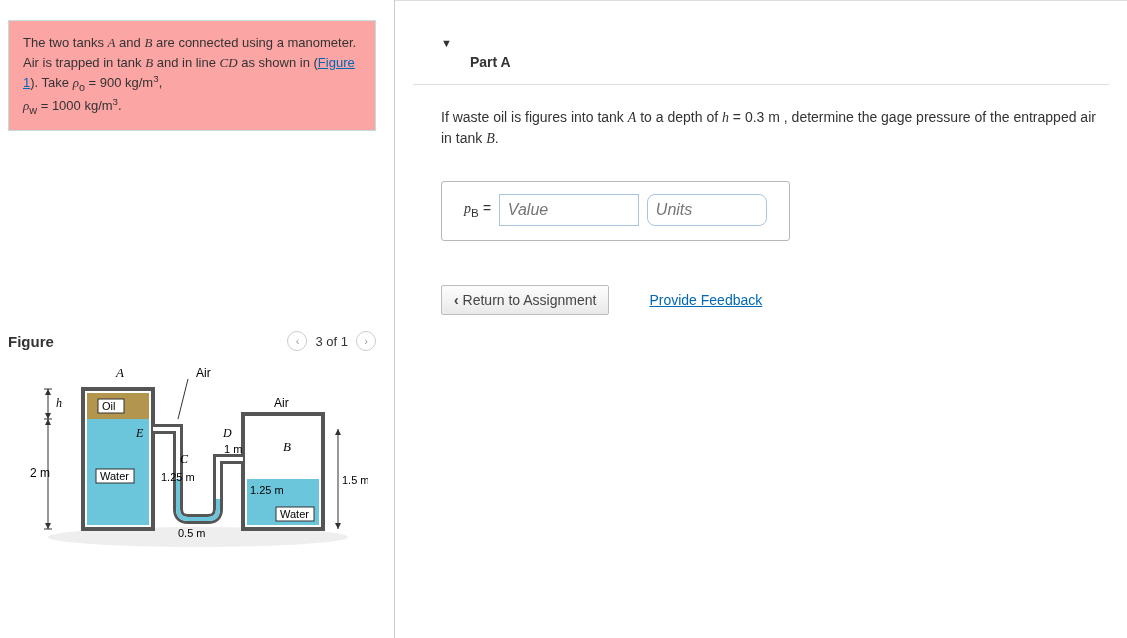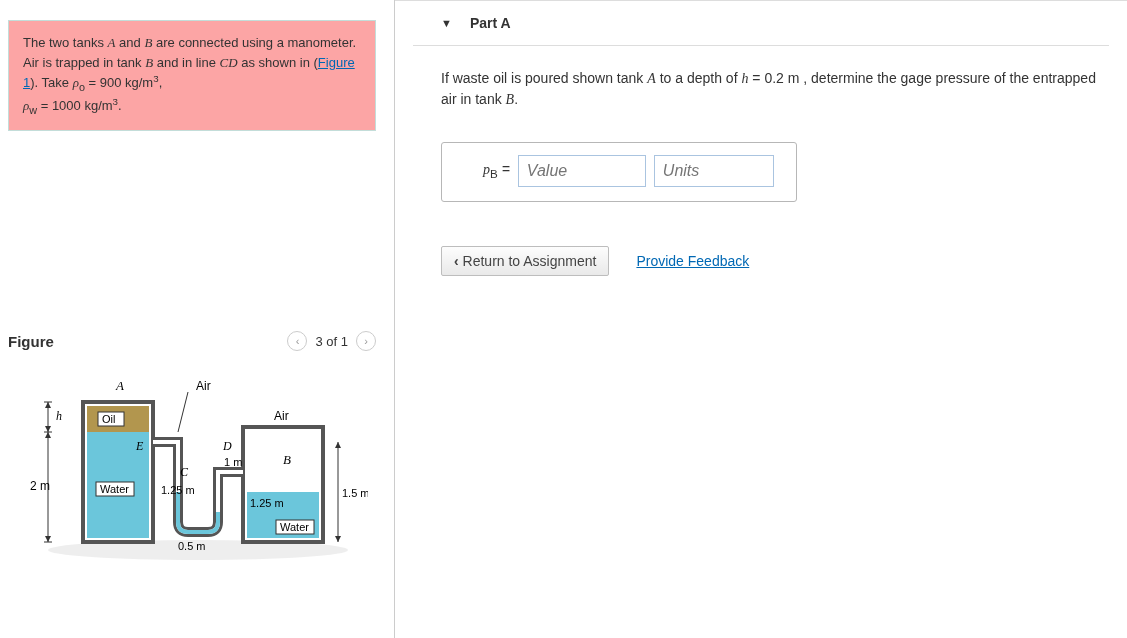--- a/index.html
+++ b/index.html
@@ -4,51 +4,51 @@
 <style>
   * { box-sizing: border-box; margin: 0; padding: 0; }
   body { font-family: Arial, Helvetica, sans-serif; font-size: 13px; color: #333; background: #fff; }
   .page { display: flex; width: 1127px; height: 638px; }
   .left-col { width: 395px; padding: 20px 18px 10px 8px; border-right: 1px solid #ccc; }
   .right-col { flex: 1; padding: 0 18px 10px 18px; border-top: 1px solid #ddd; }
 
   .problem-box { background: #fca5a5; border: 1px solid #c3ddd9; padding: 12px 14px; font-size: 13px; line-height: 1.5; color: #333; margin-bottom: 200px; }
   .problem-box a { color: #0068b4; text-decoration: underline; }
 
-  .figure-hdr { display: flex; justify-content: space-between; align-items: center; margin-bottom: 21px; }
+  .figure-hdr { display: flex; justify-content: space-between; align-items: center; margin-bottom: 8px; }
   .figure-hdr b { font-size: 15px; }
   .pager { display: flex; align-items: center; gap: 8px; font-size: 13px; }
   .pager .circ { display: inline-flex; width: 20px; height: 20px; border: 1px solid #ccc; border-radius: 50%; align-items: center; justify-content: center; color: #999; font-size: 11px; }
 
   .figure-img { padding-left: 20px; }
   .fig-svg { width: 340px; height: 190px; }
 
   .part-hdr { display: flex; align-items: center; gap: 18px; padding: 14px 8px 14px 28px; border-bottom: 1px solid #ddd; }
   .part-hdr .caret { font-size: 11px; }
-  .part-hdr b { font-size: 14px; }
+  .part-hdr b { font-size: 14px; margin-top: 39px; }
 
   .part-body { padding: 22px 12px 0 28px; font-size: 14px; line-height: 1.5; }
   .part-body .q { margin-bottom: 14px; }
   .part-body .instr { font-weight: bold; font-size: 13.5px; }
 
   .answer-box { border: 1px solid #b7b7b7; border-radius: 3px; display: inline-block; padding: 12px 22px 14px 22px; margin-top: 18px; }
   .toolbar { display: flex; gap: 8px; margin: 0 0 14px 50px; align-items: center; }
   .tool { width: 28px; height: 26px; border: 1px solid #bbb; background: linear-gradient(#fff,#eee); border-radius: 3px; display: inline-flex; align-items: center; justify-content: center; font-size: 13px; color: #555; }
   .tool.frac svg { display:block; }
   .inputs { display: flex; align-items: center; gap: 8px; }
-  .inputs .lhs { font-size: 14px; font-style: italic; margin-left: 19px; }
+  .inputs .lhs { font-size: 14px; font-style: italic; }
   .inputs input { height: 32px; border: 1px solid #aac4e0; font-size: 16px; font-style: italic; color: #888; padding: 0 8px; }
-  .inputs input.value { width: 128px; }
-  .inputs input.units { width: 120px; }
+  .inputs input.value { width: 140px; }
+  .inputs input.units { width: 120px; border-radius: 8px; }
 
   .actions { margin-top: 18px; display: flex; align-items: center; gap: 20px; }
   .btn-submit { background: #32599c; color: #fff; border: none; padding: 7px 14px; font-size: 13px; font-weight: bold; border-radius: 2px; }
   .lnk { color: #0068b4; text-decoration: underline; font-size: 14px; }
 
-  .footer-row { margin-top: 44px; display: flex; align-items: center; gap: 27px; }
+  .footer-row { margin-top: 44px; display: flex; align-items: center; gap: 40px; }
   .ret-btn { background: linear-gradient(#fdfdfd,#e9e9e9); border: 1px solid #bdbdbd; padding: 6px 12px; font-size: 14px; color: #444; border-radius: 2px; }
   .ret-btn::before { content: "‹ "; font-weight: bold; }
 
   sup { font-size: 0.75em; }
   i.var { font-family: 'Times New Roman', serif; font-style: italic; }
 </style>
 </head>
 <body>
 
 <div class="page">
@@ -123,21 +123,21 @@
   </div>
 
   <div class="right-col">
     <div class="part-hdr">
       <span class="caret">▼</span>
       <b>Part A</b>
     </div>
 
     <div class="part-body">
       <div class="q">
-        <span>If waste oil is poured shown tank </span><i class="var">A</i><span> to a depth of </span><i class="var">h</i><span> = 0.2  m </span><span>, determine the gage pressure of the entrapped air in tank </span><i class="var">B</i><span>.</span>
+        <span>If waste oil is figures into tank </span><i class="var">A</i><span> to a depth of </span><i class="var">h</i><span> = 0.3  m </span><span>, determine the gage pressure of the entrapped air in tank </span><i class="var">B</i><span>.</span>
       </div>
 
       <div class="answer-box">
         <div class="inputs">
           <span class="lhs"><i class="var">p</i><sub style="font-style:normal;font-family:Arial">B</sub><span> = </span></span>
           <input class="value" placeholder="Value" style="">
           <input class="units" placeholder="Units" style="">
         </div>
       </div>
 

